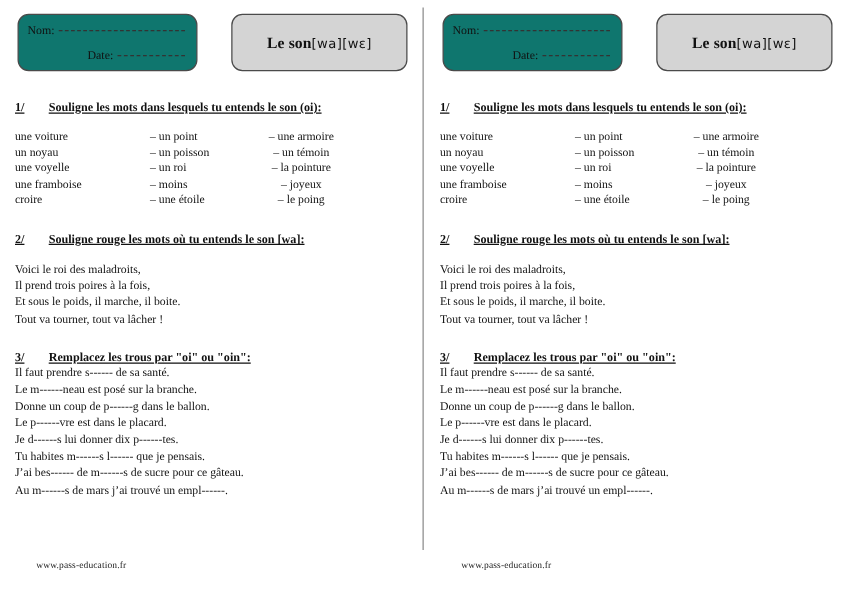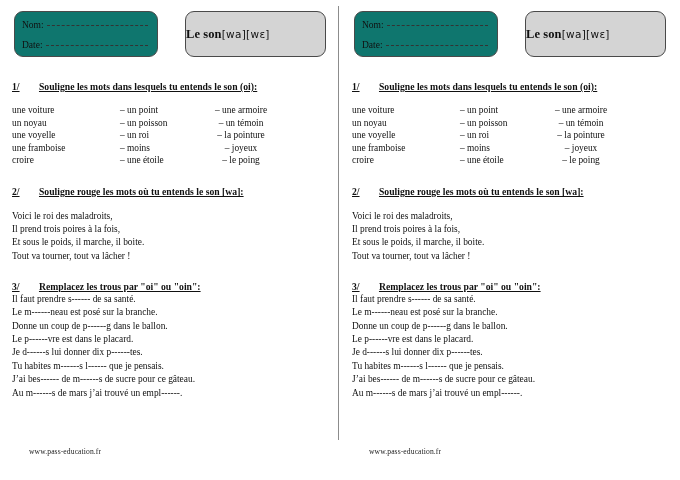--- a/index.html
+++ b/index.html
@@ -61,21 +61,21 @@
 
   .field {
     display: flex;
     align-items: baseline;
     font-size: 9.5px;
     line-height: 11px;
     margin-top: 3px;
     white-space: nowrap;
     overflow: hidden;
   }
-  .field + .field { margin-top: 9px; }
+  .field + .field { margin-top: 9px; margin-left: 48px; }
 
   .field-label {
     flex: 0 0 auto;
     padding-right: 3px;
   }
   .field-rule {
     flex: 1 1 auto;
     position: relative;
     height: 1px;
     top: -2px;
@@ -88,20 +88,21 @@
     left: 185px;
     top: 11px;
     width: 141px;
     height: 46px;
     box-sizing: border-box;
     border: 1px solid #4a4a4a;
     border-radius: 9px;
     background: #d4d4d4;
     display: flex;
     align-items: center;
+    justify-content: center;
   }
   .title-text {
     font-size: 12.5px;
     font-weight: bold;
     letter-spacing: 0.1px;
     white-space: nowrap;
   }
   .ipa {
     font-family: "DejaVu Sans", "Liberation Sans", sans-serif;
     font-weight: normal;

